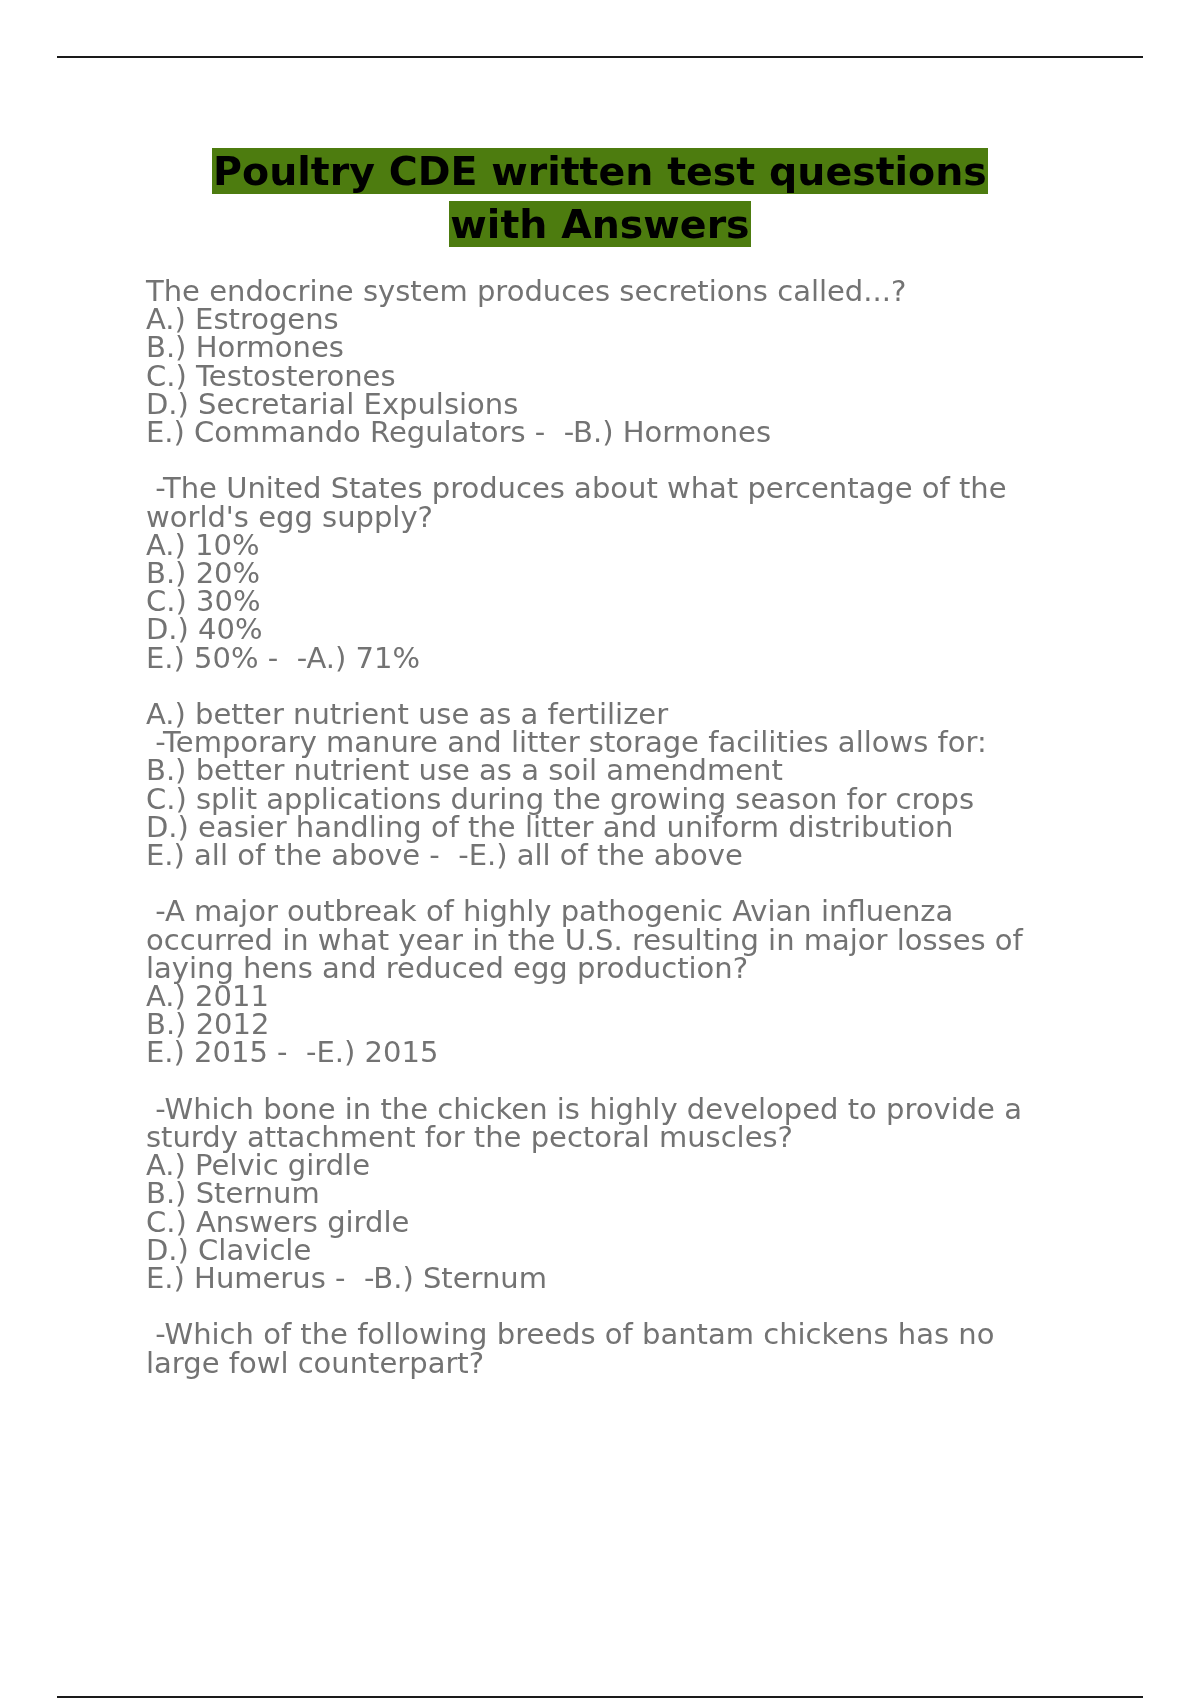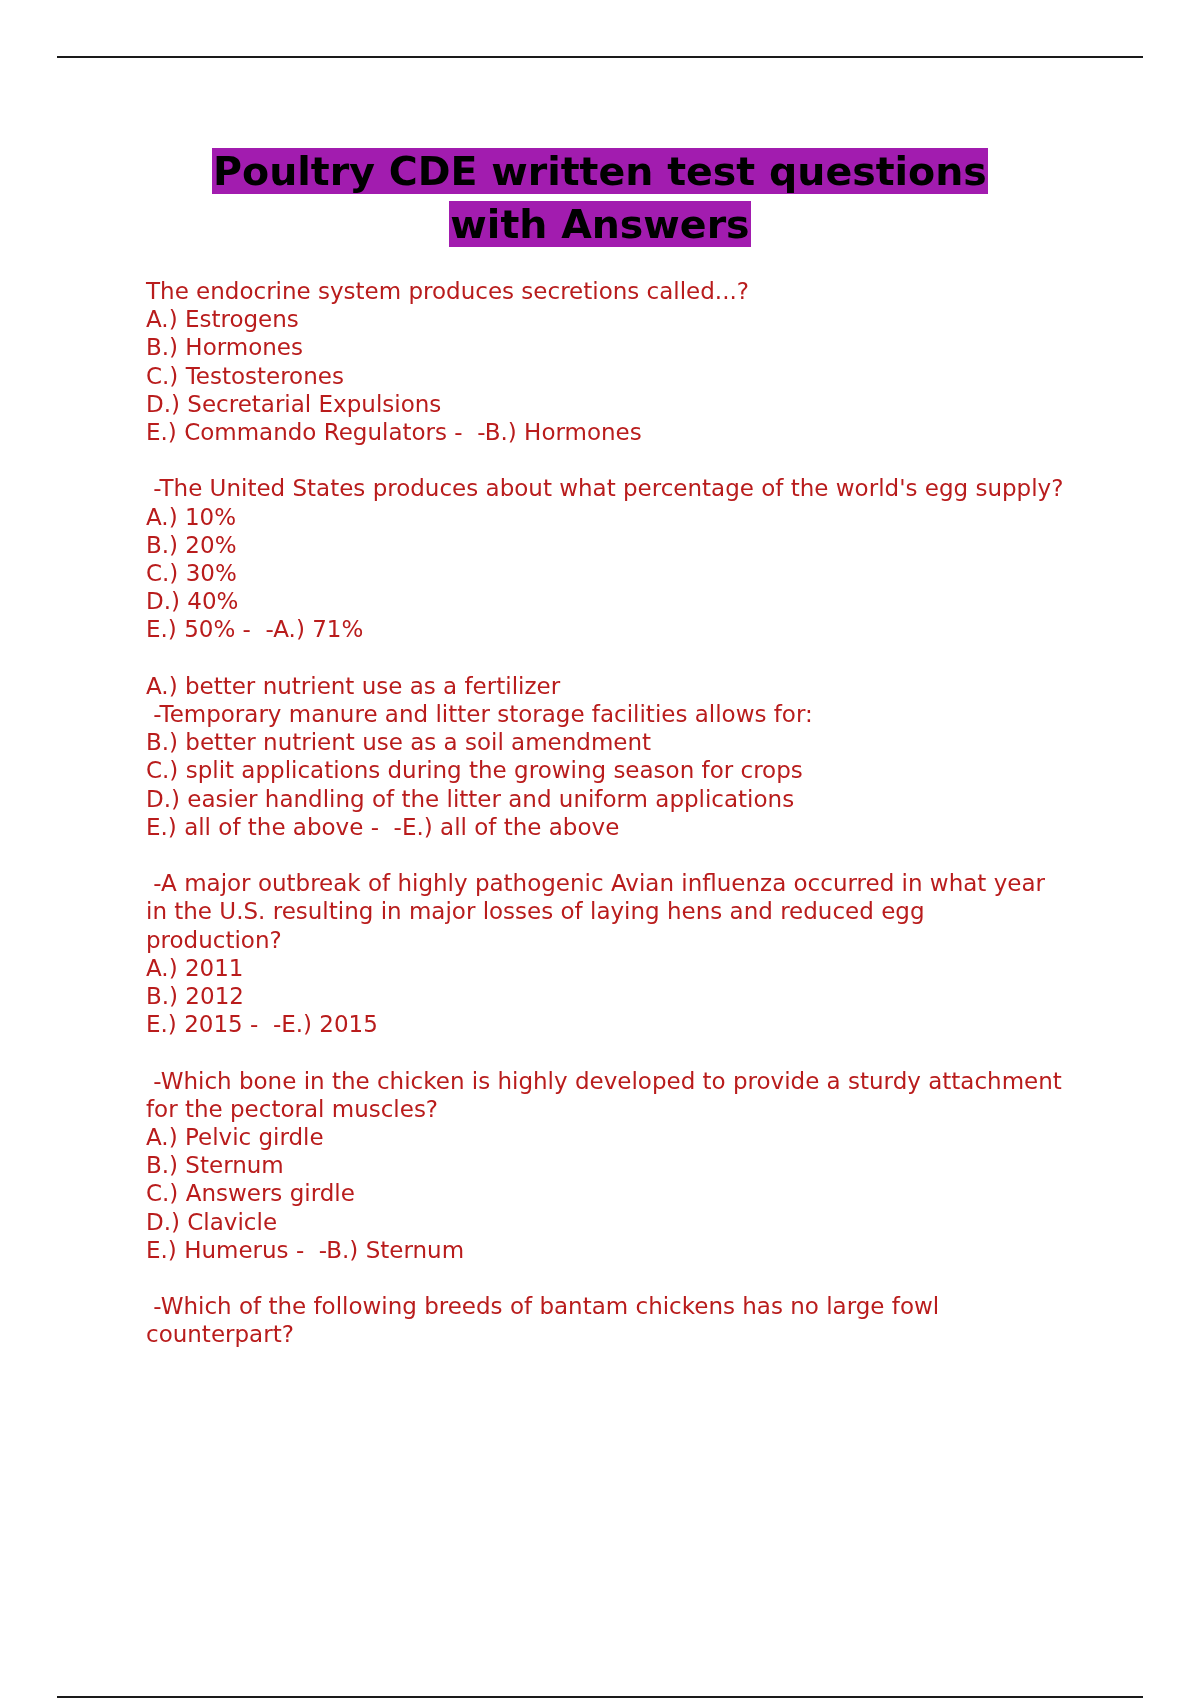--- a/index.html
+++ b/index.html
@@ -8,25 +8,25 @@
     .rule.top { top: 56px; }
     .rule.bottom { top: 1696px; }
     .title-wrap { position: absolute; top: 145px; left: 0; width: 1200px; text-align: center; }
     .title {
       font-family: "DejaVu Sans", sans-serif;
       font-weight: bold; font-size: 39.5px; line-height: 53px; color: #000;
       margin: 0; display: inline; background: #00ff00;
       box-decoration-break: clone; -webkit-box-decoration-break: clone;
     }
     .title-line { display: block; }
-    .title-line span { background: #a21caf; padding: 0 1px; }
+    .title-line span { background: #4d7c0f; padding: 0 1px; }
     .content {
       position: absolute; top: 277px; left: 146px; width: 920px;
       font-family: "DejaVu Sans", sans-serif;
-      font-size: 23px; line-height: 28.2px; color: #b91c1c;
+      font-size: 29px; line-height: 28.2px; color: #737373;
     }
     .qblock { margin: 0 0 28.2px 0; }
     .line { display: block; white-space: pre-wrap; }
   </style>
 </head>
 <body>
 
 <div class="rule top"></div>
 
 <div class="title-wrap">
@@ -49,21 +49,21 @@
     <span class="line">B.) 20%</span>
     <span class="line">C.) 30%</span>
     <span class="line">D.) 40%</span>
     <span class="line">E.) 50% -  -A.) 71%</span>
   </div>
   <div class="qblock">
     <span class="line">A.) better nutrient use as a fertilizer</span>
     <span class="line"> -Temporary manure and litter storage facilities allows for:</span>
     <span class="line">B.) better nutrient use as a soil amendment</span>
     <span class="line">C.) split applications during the growing season for crops</span>
-    <span class="line">D.) easier handling of the litter and uniform applications</span>
+    <span class="line">D.) easier handling of the litter and uniform distribution</span>
     <span class="line">E.) all of the above -  -E.) all of the above</span>
   </div>
   <div class="qblock">
     <span class="line"> -A major outbreak of highly pathogenic Avian influenza occurred in what year in the U.S. resulting in major losses of laying hens and reduced egg production?</span>
     <span class="line">A.) 2011</span>
     <span class="line">B.) 2012</span>
     <span class="line">E.) 2015 -  -E.) 2015</span>
   </div>
   <div class="qblock">
     <span class="line"> -Which bone in the chicken is highly developed to provide a sturdy attachment for the pectoral muscles?</span>

